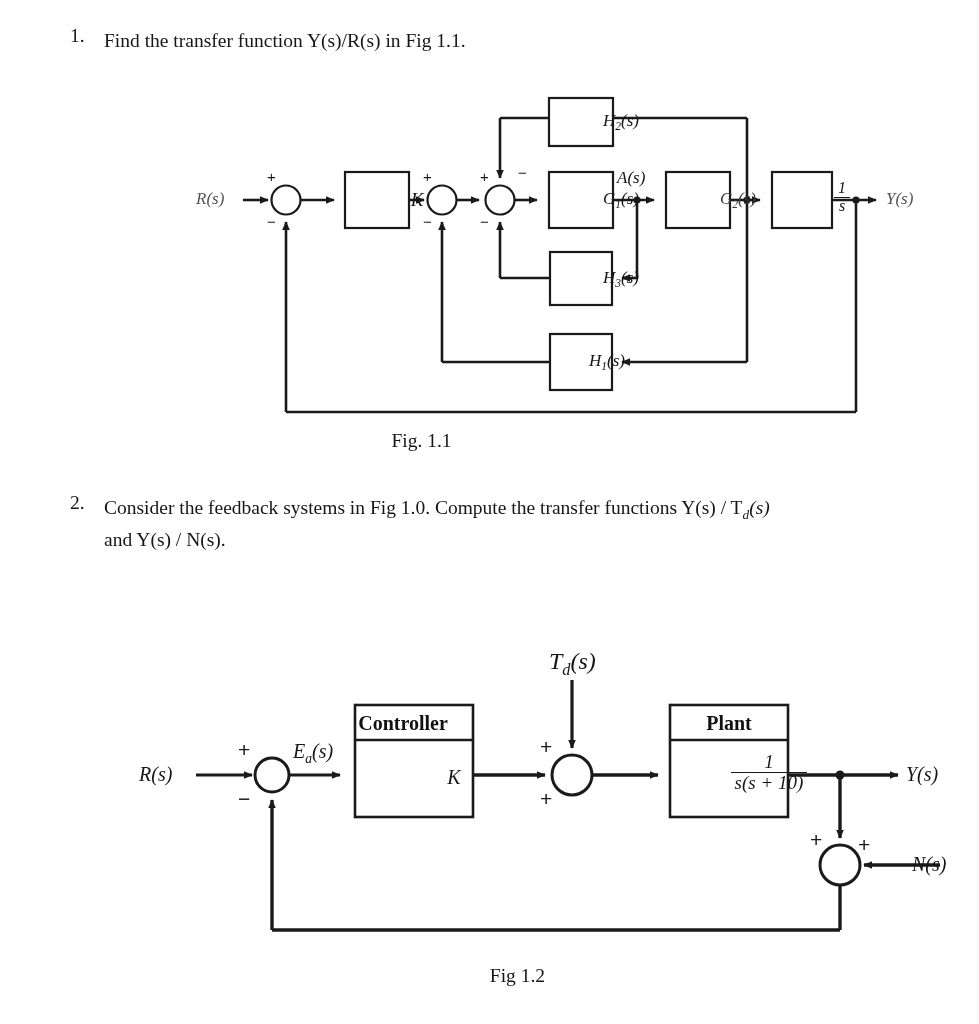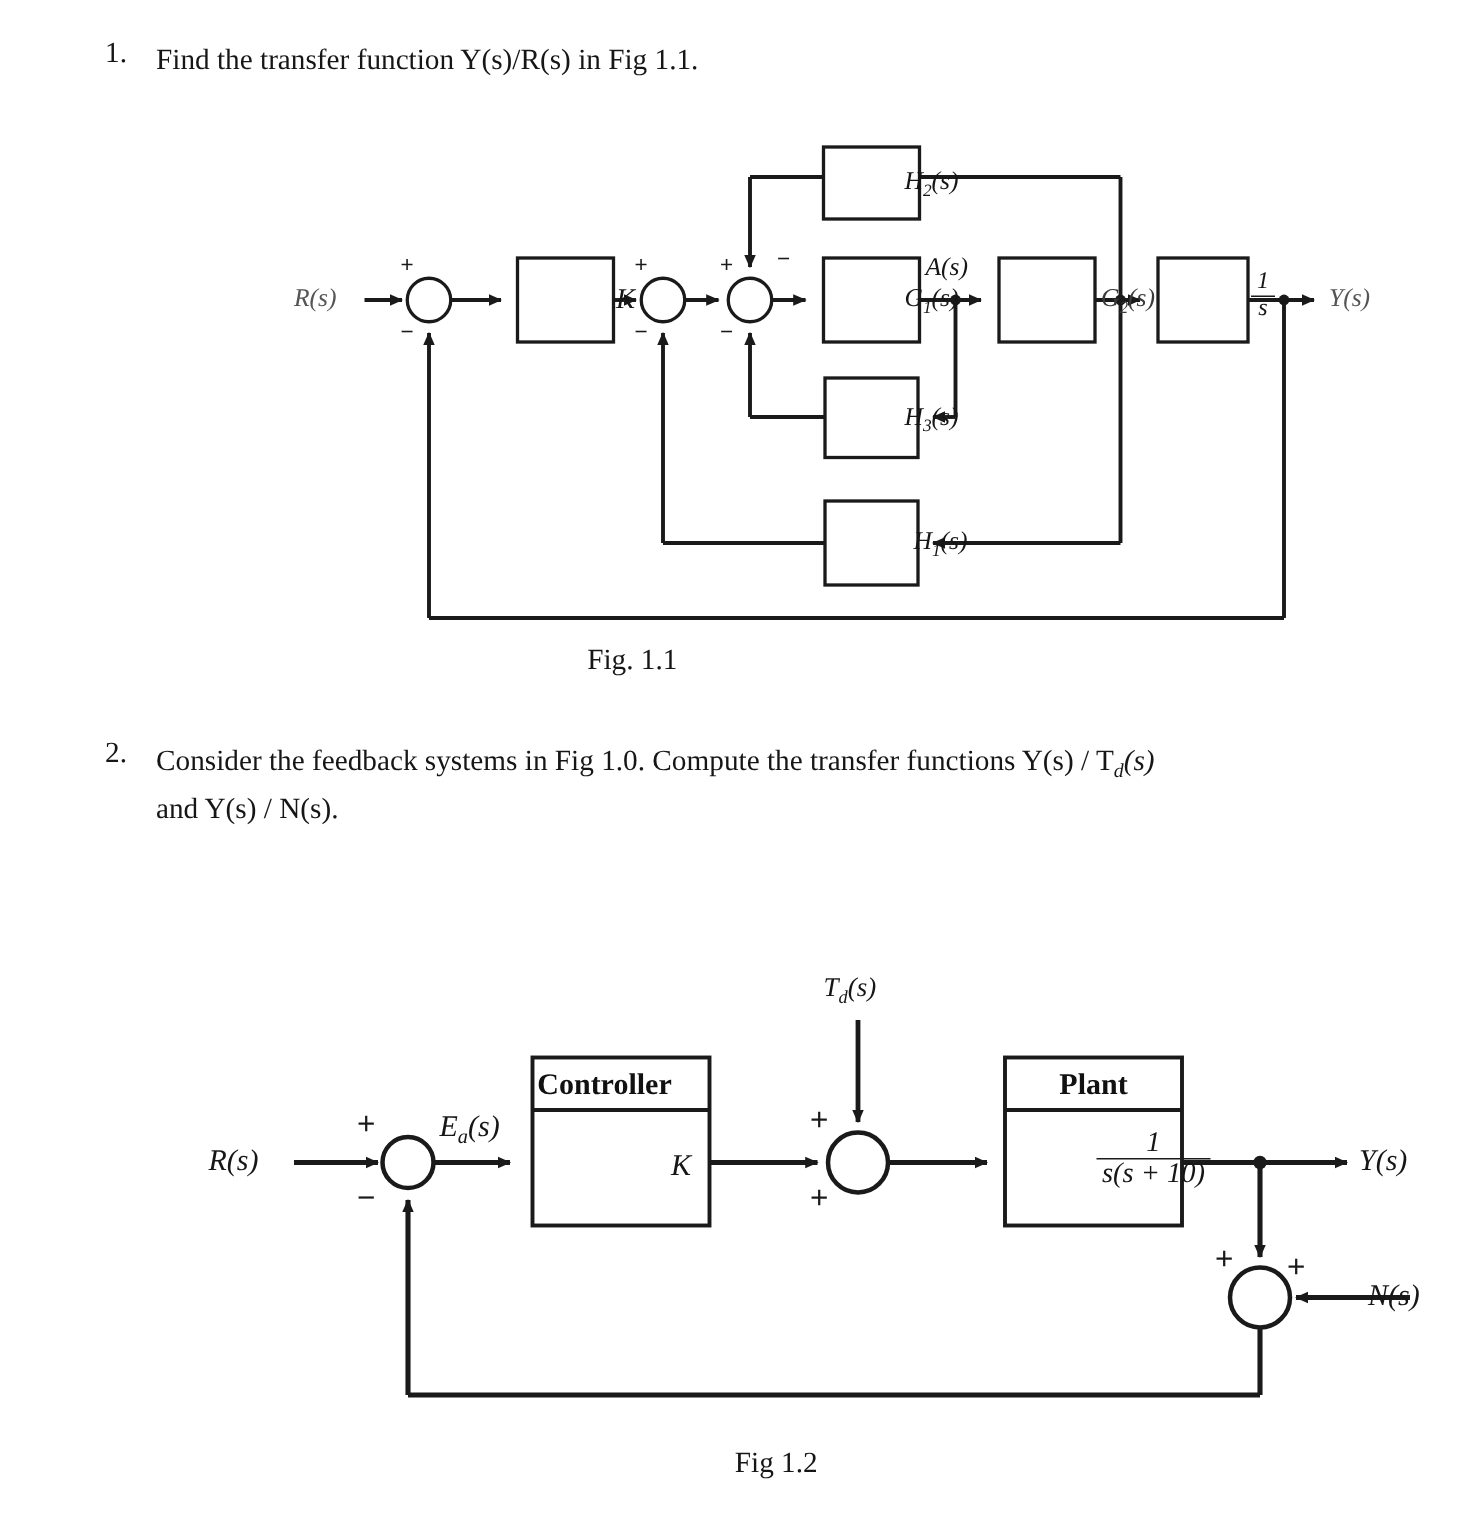--- a/index.html
+++ b/index.html
@@ -119,29 +119,29 @@
 <div class="boxlabel it" style="left:345px;top:189px;width:64px;font-size:19px;">K</div>
 
 <div class="boxlabel" style="left:549px;top:111px;width:64px;font-size:17px;">
   <span class="it">H</span><span class="sub it">2</span><span class="it">(s)</span>
 </div>
 
 <div class="boxlabel" style="left:549px;top:189px;width:64px;font-size:17px;">
   <span class="it">G</span><span class="sub it">1</span><span class="it">(s)</span>
 </div>
 
-<div class="boxlabel" style="left:666px;top:189px;width:64px;font-size:17px;color:#3a3a3a;text-align:right;">
+<div class="boxlabel" style="left:666px;top:189px;width:64px;font-size:17px;color:#3a3a3a;">
   <span class="it">G</span><span class="sub it">2</span><span class="it">(s)</span>
 </div>
 
 <div class="boxlabel" style="left:550px;top:268px;width:62px;font-size:17px;">
   <span class="it">H</span><span class="sub it">3</span><span class="it">(s)</span>
 </div>
 
-<div class="boxlabel" style="left:556px;top:351px;width:62px;font-size:17px;">
+<div class="boxlabel" style="left:536px;top:351px;width:62px;font-size:17px;">
   <span class="it">H</span><span class="sub it">1</span><span class="it">(s)</span>
 </div>
 
 <div class="boxlabel" style="left:772px;top:180px;width:60px;font-size:16px;">
   <span class="frac">
     <span class="num it">1</span>
     <span class="den it">s</span>
   </span>
 </div>
 
@@ -195,21 +195,21 @@
 
   <line class="ln" x1="840" y1="885" x2="840" y2="930" stroke-width="3.4"></line>
   <line class="ln" x1="840" y1="930" x2="272" y2="930" stroke-width="3.4"></line>
   <line class="ln" x1="272" y1="930" x2="272" y2="800" stroke-width="3.4" marker-end="url(#ah)"></line>
 </svg>
 
 <div class="lbl it" style="left:139px;top:763px;font-size:20px;">R(s)</div>
 <div class="lbl it" style="left:906px;top:763px;font-size:20px;">Y(s)</div>
 <div class="lbl it" style="left:912px;top:853px;font-size:20px;">N(s)</div>
 
-<div class="lbl" style="left:549px;top:648px;font-size:18px;text-align:center;">
+<div class="lbl" style="left:549px;top:648px;font-size:24px;text-align:center;">
   <span class="it">T</span><span class="sub it">d</span><span class="it">(s)</span>
 </div>
 
 <div class="lbl" style="left:293px;top:740px;font-size:20px;">
   <span class="it">E</span><span class="sub it">a</span><span class="it">(s)</span>
 </div>
 
 <div class="hdrbox" style="left:355px;top:712px;width:96px;font-size:20px;">Controller</div>
 <div class="boxlabel it" style="left:355px;top:766px;width:118px;font-size:20px;">K</div>
 

